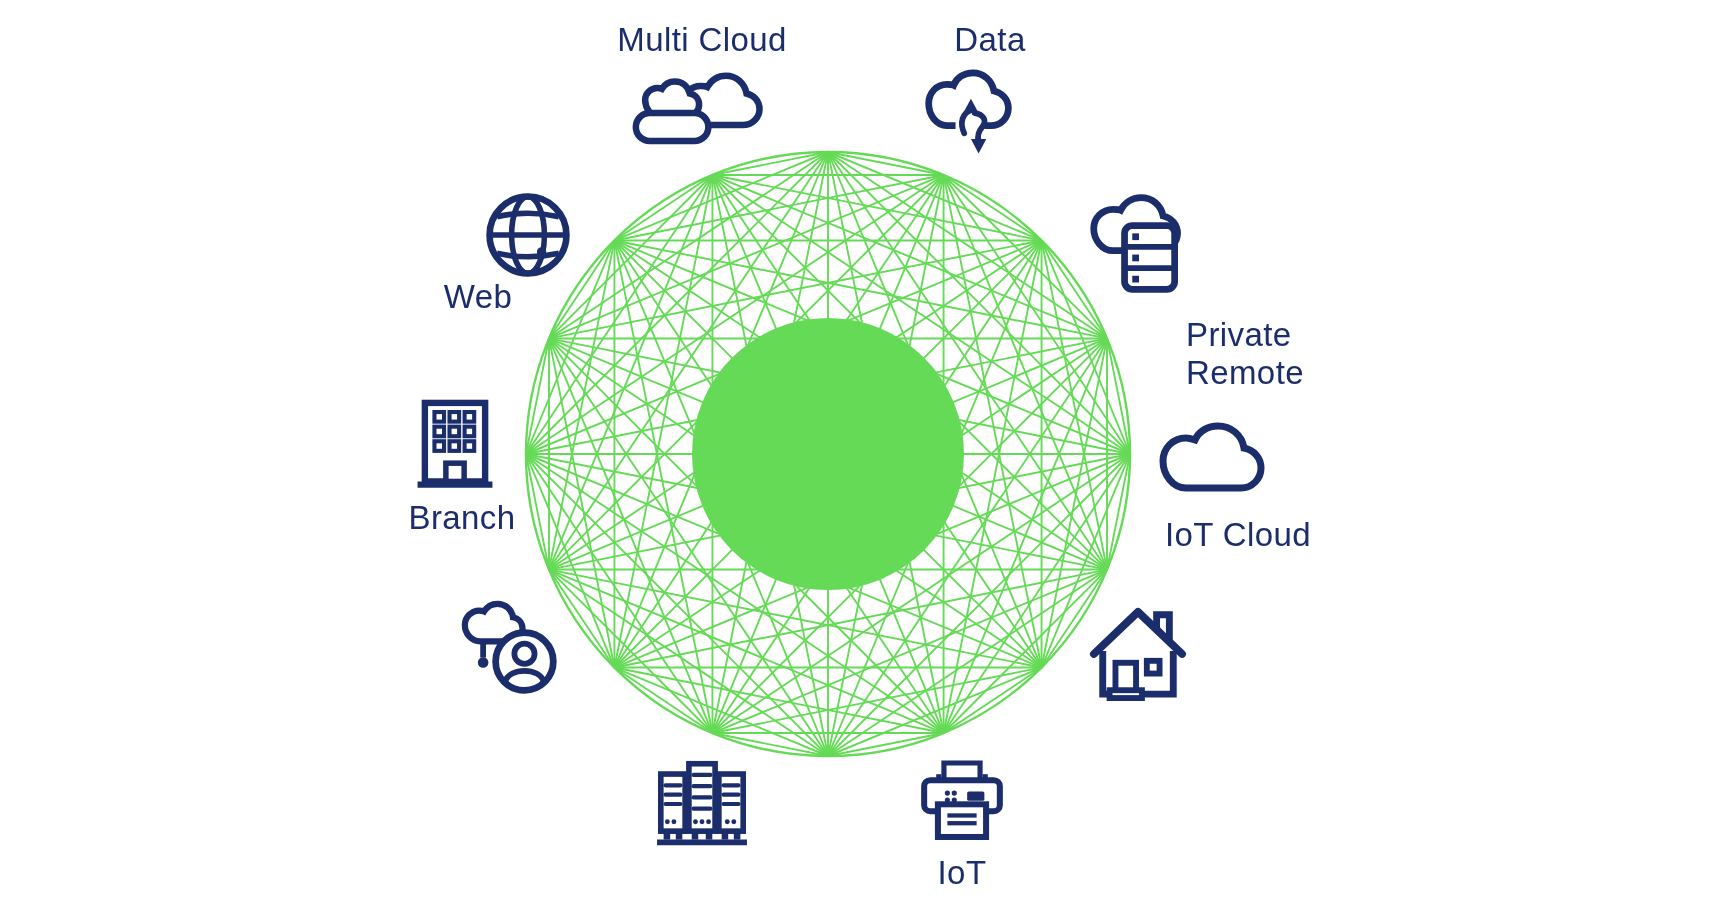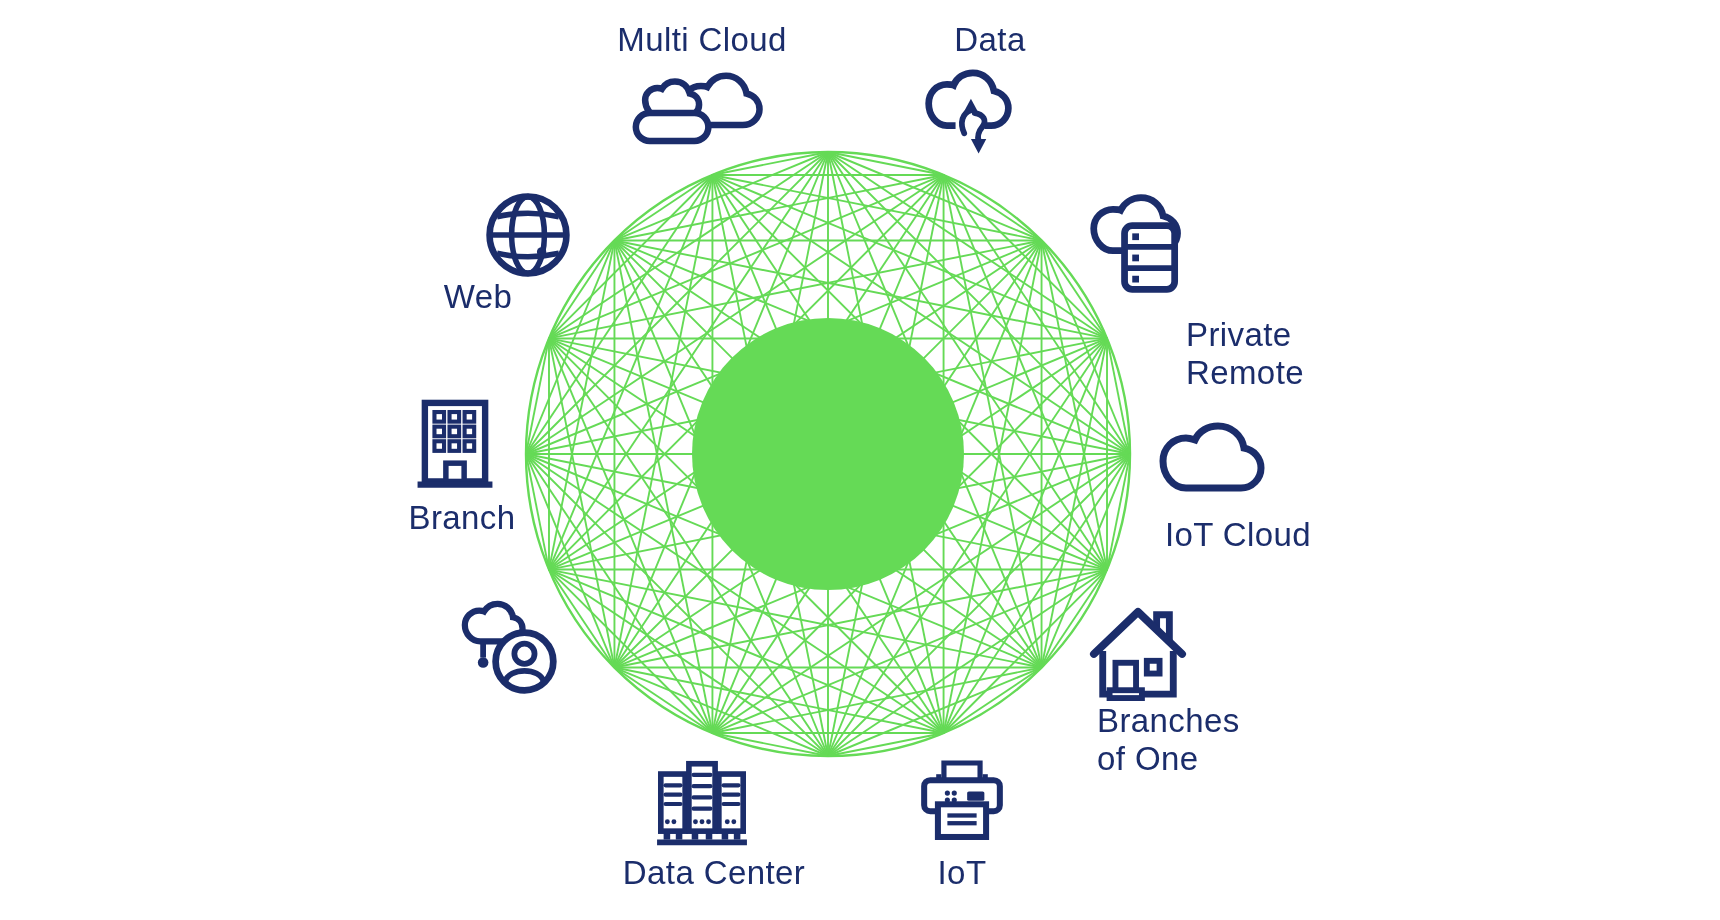--- a/index.html
+++ b/index.html
@@ -193,24 +193,20 @@
   <div class="lbl center" style="left:1238px;top:516px;">IoT Cloud</div>
 
   <svg class="node-icon" style="left:1089px;top:601px;" width="98" height="102" viewBox="0 0 100 104" fill="none" stroke="#1b2d6b">
     <path d="M 69 29 V 14 H 82 V 42" stroke-width="7"></path>
     <path d="M 5 54 L 50 11 L 95 54" stroke-width="8" stroke-linecap="round" stroke-linejoin="round"></path>
     <path d="M 14 51 V 95 H 86 V 51" stroke-width="7"></path>
     <rect x="27" y="63" width="21" height="32" stroke-width="6" fill="#ffffff"></rect>
     <rect x="21" y="91" width="33" height="8" stroke-width="6" fill="#ffffff"></rect>
     <rect x="59" y="61" width="13" height="13" stroke-width="6"></rect>
   </svg>
-  <div class="lbl twoline" style="left:1097px;top:702px;">
-    <div>Branches</div>
-    <div>of One</div>
-  </div>
 
   <svg class="node-icon" style="left:919px;top:757px;" width="86" height="86" viewBox="0 0 100 100" fill="none" stroke="#1b2d6b">
     <path d="M 29 28 V 7 H 71 V 28" stroke-width="6"></path>
     <path d="M 23 28 V 20" stroke-width="6"></path>
     <path d="M 77 28 V 20" stroke-width="6"></path>
     <rect x="6" y="27" width="88" height="36" rx="7" stroke-width="7"></rect>
     <circle cx="33" cy="42" r="3" fill="#1b2d6b" stroke="none"></circle>
     <circle cx="41" cy="42" r="3" fill="#1b2d6b" stroke="none"></circle>
     <circle cx="33" cy="50" r="3" fill="#1b2d6b" stroke="none"></circle>
     <circle cx="41" cy="50" r="3" fill="#1b2d6b" stroke="none"></circle>
@@ -243,21 +239,20 @@
     <circle cx="77" cy="66" r="2.6" fill="#1b2d6b" stroke="none"></circle>
     <circle cx="84" cy="66" r="2.6" fill="#1b2d6b" stroke="none"></circle>
     <rect x="9" y="78" width="7" height="7" fill="#1b2d6b" stroke="none"></rect>
     <rect x="22" y="78" width="7" height="7" fill="#1b2d6b" stroke="none"></rect>
     <rect x="39" y="78" width="7" height="7" fill="#1b2d6b" stroke="none"></rect>
     <rect x="54" y="78" width="7" height="7" fill="#1b2d6b" stroke="none"></rect>
     <rect x="71" y="78" width="7" height="7" fill="#1b2d6b" stroke="none"></rect>
     <rect x="84" y="78" width="7" height="7" fill="#1b2d6b" stroke="none"></rect>
     <line x1="2" y1="88" x2="98" y2="88" stroke-width="6"></line>
   </svg>
-  <div class="lbl center" style="left:714px;top:854px;">Data Center</div>
 
   <svg class="node-icon" style="left:461px;top:598px;" width="100" height="100" viewBox="0 0 104 104" fill="none" stroke="#1b2d6b">
     <path stroke-width="6.5" d="M 20 45 H 50 C 58 45 64 39 64 32 C 64 26 60 21 54 20 C 53 12 46 6 38 6 C 32 6 27 9 24 14 C 22 13 21 13 19 13 C 11 13 4 20 4 28 C 4 37 11 45 20 45 Z"></path>
     <line x1="23" y1="45" x2="23" y2="62" stroke-width="6"></line>
     <circle cx="23" cy="67" r="5.5" fill="#1b2d6b" stroke="none"></circle>
     <circle cx="66" cy="66" r="30" fill="#ffffff" stroke-width="7"></circle>
     <circle cx="66" cy="58" r="10.5" stroke-width="6"></circle>
     <path d="M 46 87 C 50 72 82 72 86 87" stroke-width="6"></path>
   </svg>
 

